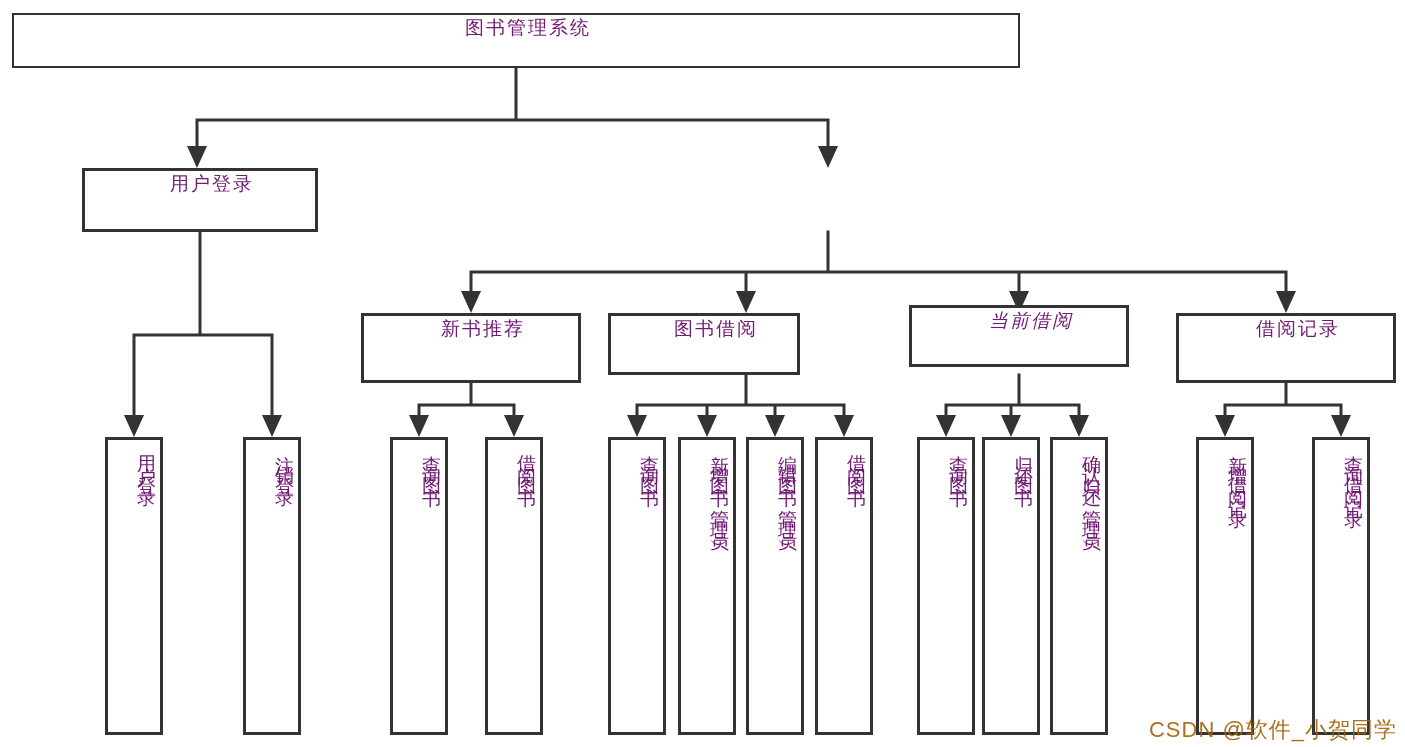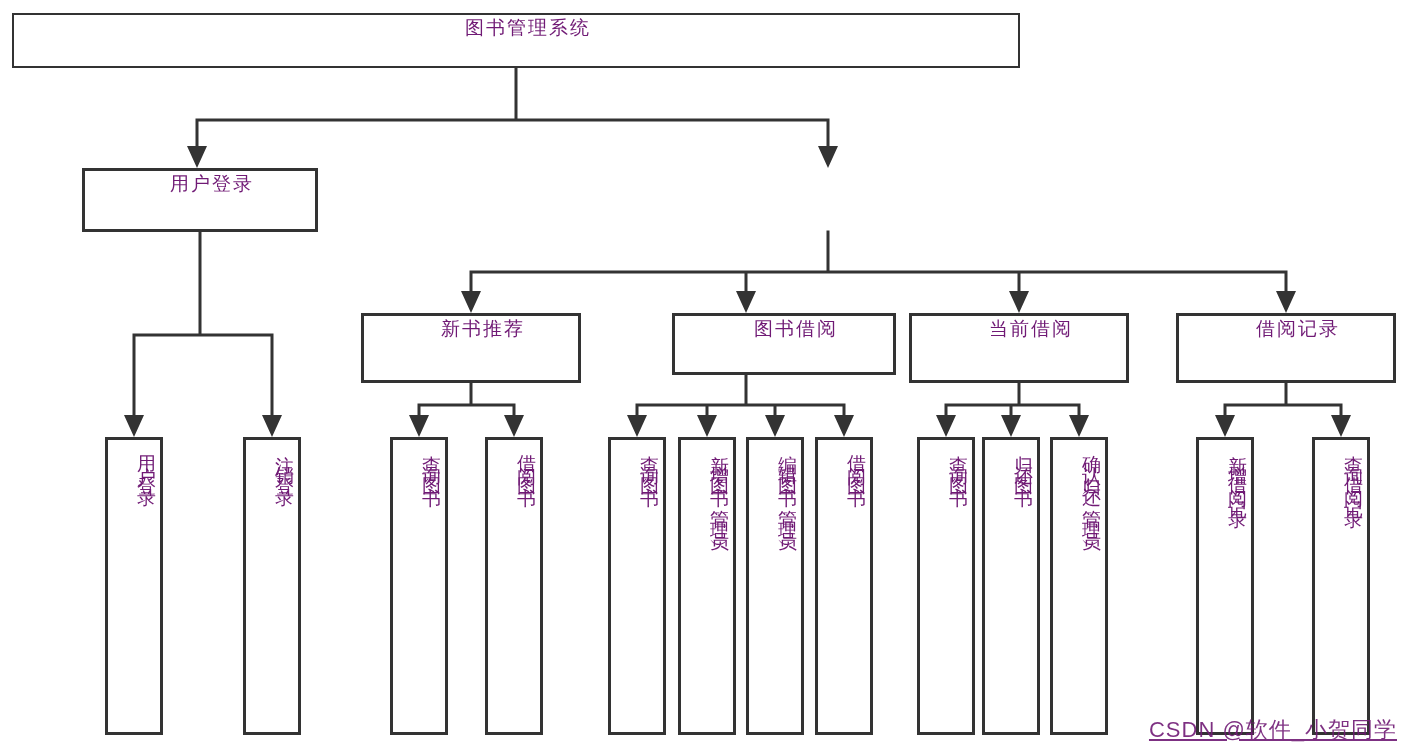--- a/index.html
+++ b/index.html
@@ -28,34 +28,33 @@
     text-orientation:mixed;
     font-size:19px;
     letter-spacing:11px;
     line-height:1.1;
     white-space:nowrap;
   }
   .watermark{
     position:absolute;
     right:8px;bottom:2px;
     font-size:22px;
-    color:#701a75;
+    color:#a16207;
     opacity:.9;
     z-index:5;
     letter-spacing:1px;
     white-space:nowrap;
-    text-decoration:underline;
   }
   
   #n-root{left:12px;top:13px;width:1008px;height:55px;}
   #n-user-login{left:82px;top:168px;width:236px;height:64px;}
   #n-book-mgmt{left:710px;top:168px;width:236px;height:64px;}
   #n-new-rec{left:361px;top:313px;width:220px;height:70px;}
-  #n-borrow{left:672px;top:313px;width:224px;height:62px;}
-  #n-current{left:909px;top:313px;width:220px;height:70px;}
+  #n-borrow{left:608px;top:313px;width:192px;height:62px;}
+  #n-current{left:909px;top:305px;width:220px;height:62px;font-style:italic;}
   #n-records{left:1176px;top:313px;width:220px;height:70px;}
   .leaf{top:437px;width:58px;height:298px;border-width:3px;}
   #l-user-login{left:105px;}
   #l-logout{left:243px;}
   #l-rec-query{left:390px;}
   #l-rec-borrow{left:485px;}
   #l-bor-query{left:608px;}
   #l-bor-add{left:678px;}
   #l-bor-edit{left:746px;}
   #l-bor-borrow{left:815px;}

